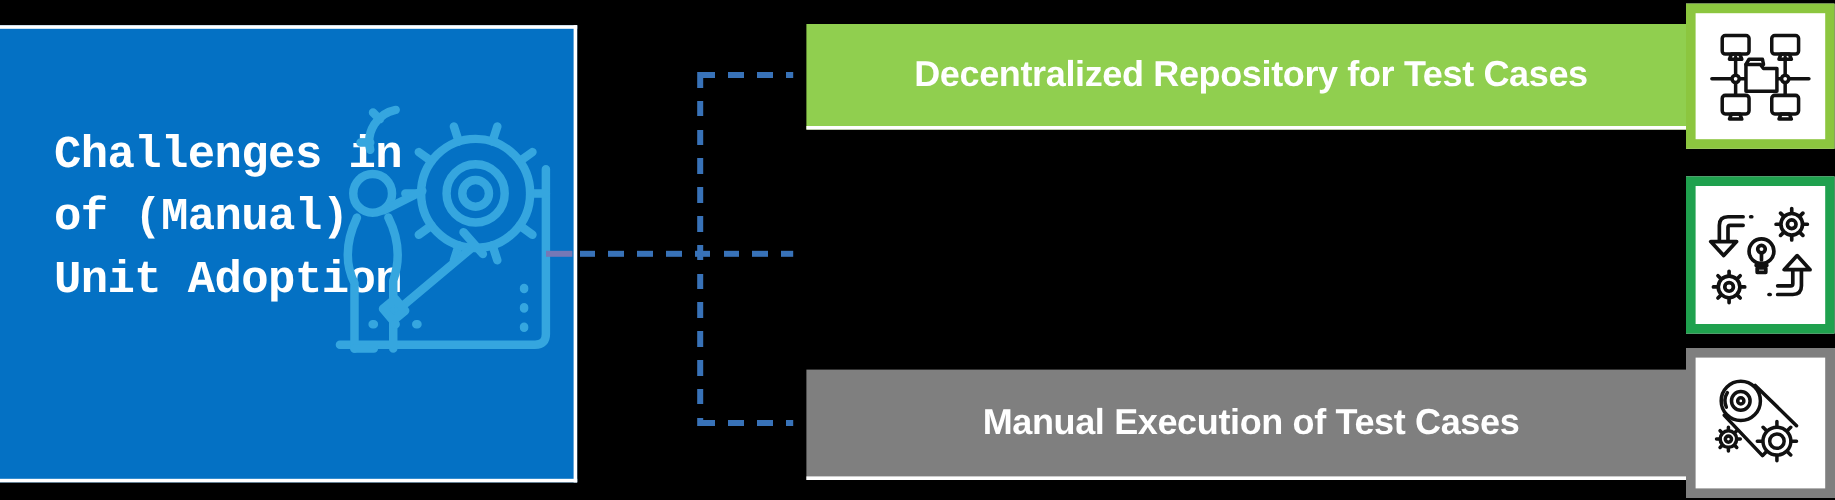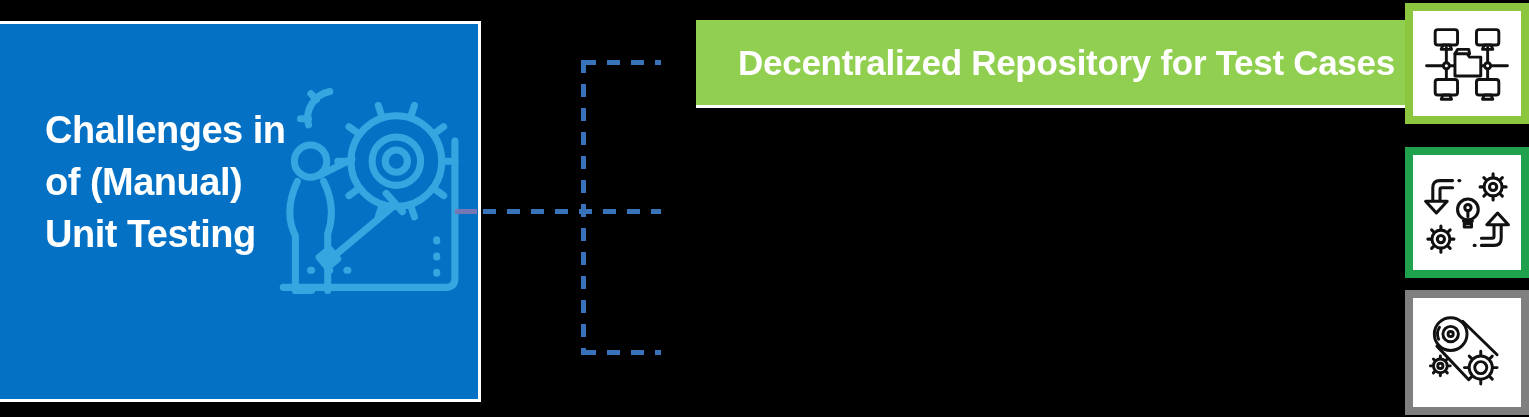--- a/index.html
+++ b/index.html
@@ -10,38 +10,38 @@
   
   .challenge-box{
     position:absolute;left:0;top:21px;width:478px;height:375px;
     background:var(--box-fill,#0471C4);
     border-top:3px solid #fff;border-right:3px solid #fff;border-bottom:3px solid #fff;
   }
   .challenge-title{
     position:absolute;left:45px;top:80px;color:#fff;
     font-size:38px;font-weight:700;line-height:52px;letter-spacing:-0.5px;
   }
-  .challenge-title span{display:block;}
+  .challenge-title span{display:block;font-family:Liberation Mono, monospace;}
   .person-icon{position:absolute;left:253px;top:64px;color:var(--icon-stroke,#35A6DF);}
   .person-icon *{stroke:currentColor;fill:none;stroke-width:7;stroke-linecap:round;stroke-linejoin:round;}
   
   .dash-h{position:absolute;height:5px;
     background:repeating-linear-gradient(90deg,var(--connector,#3872B8) 0 13px,transparent 13px 24px);}
   .dash-v{position:absolute;width:5px;
     background:repeating-linear-gradient(180deg,var(--connector,#3872B8) 0 13px,transparent 13px 24px);}
   .dash-stub{position:absolute;height:5px;background:var(--connector-stub,#7678B6);}
   .conn-top{left:583px;top:60px;width:78px;}
   .conn-mid{left:483px;top:209px;width:178px;}
   .conn-bot{left:583px;top:350px;width:78px;}
   .conn-vert{left:581px;top:60px;height:295px;}
   .conn-stub{left:455px;top:209px;width:22px;}
   
   .bar{
-    position:absolute;left:696px;width:741px;display:flex;align-items:center;justify-content:center;
-    color:#fff;font-size:35px;font-weight:700;letter-spacing:-0.3px;
+    position:absolute;left:672px;width:741px;display:flex;align-items:center;justify-content:center;
+    color:#fff;font-size:30px;font-weight:700;letter-spacing:-0.3px;
     border-bottom:3px solid #fff;box-sizing:border-box;
   }
   .bar-1{top:20px;height:88px;}
   .bar-2{top:167px;height:91px;}
   .bar-3{top:308px;height:92px;}
   
   .tile{
     position:absolute;left:1405px;width:124px;background:#fff;border:8px solid #999;
     box-sizing:border-box;display:flex;align-items:center;justify-content:center;color:#111;
   }
@@ -53,21 +53,21 @@
 </style>
 </head>
 <body>
 
 <div class="canvas">
 
   <section class="challenge-box">
     <div class="challenge-title">
       <span>Challenges in</span>
       <span>of (Manual)</span>
-      <span>Unit Testing</span>
+      <span>Unit Adoption</span>
     </div>
     <svg class="person-icon" width="212" height="218" viewBox="0 0 210 215">
 
       <path d="M 200 52 L 200 188 Q 200 197 191 197 L 30 197"></path>
 
       <path d="M 55 36 A 27 27 0 0 1 76 3 M 55 30 L 47 30 M 62.9 10.9 L 57.3 5.3"></path>
 
       <g transform="translate(142,72)">
         <path d="M 45 0 L 58 0 M 36.4 26.5 L 46.9 34.1 M 13.9 42.8 L 17.9 55.2 M -13.9 42.8 L -17.9 55.2 M -36.4 26.5 L -46.9 34.1 M -45 0 L -58 0 M -36.4 -26.5 L -46.9 -34.1 M -13.9 -42.8 L -17.9 -55.2 M 13.9 -42.8 L 17.9 -55.2 M 36.4 -26.5 L 46.9 -34.1"></path>
         <circle r="45"></circle>
@@ -90,20 +90,23 @@
   </section>
 
   <div class="dash-stub conn-stub"></div>
   <div class="dash-h conn-mid"></div>
   <div class="dash-v conn-vert"></div>
   <div class="dash-h conn-top"></div>
   <div class="dash-h conn-bot"></div>
 
   <div class="bar bar-1" style="background-color: rgb(144, 207, 79);">
     <span>Decentralized Repository for Test Cases</span>
+  </div>
+  <div class="bar bar-3" style="background-color: rgb(127, 127, 127);">
+    <span>Manual Execution of Test Cases</span>
   </div>
 
   <div class="tile tile-1" style="border-color: rgb(140, 198, 63);">
     <svg width="86" height="86" viewBox="0 0 100 100">
       <path d="M 3 52 L 97 52"></path>
       <path d="M 26 31 L 26 48 M 26 56 L 26 68 M 74 31 L 74 48 M 74 56 L 74 68"></path>
       <circle cx="26" cy="52" r="3.5" class="fillw"></circle>
       <circle cx="74" cy="52" r="3.5" class="fillw"></circle>
 
       <path class="fillw" d="M 36 64 L 36 38 L 50 38 L 53 42 L 66 42 L 66 64 Z"></path>

